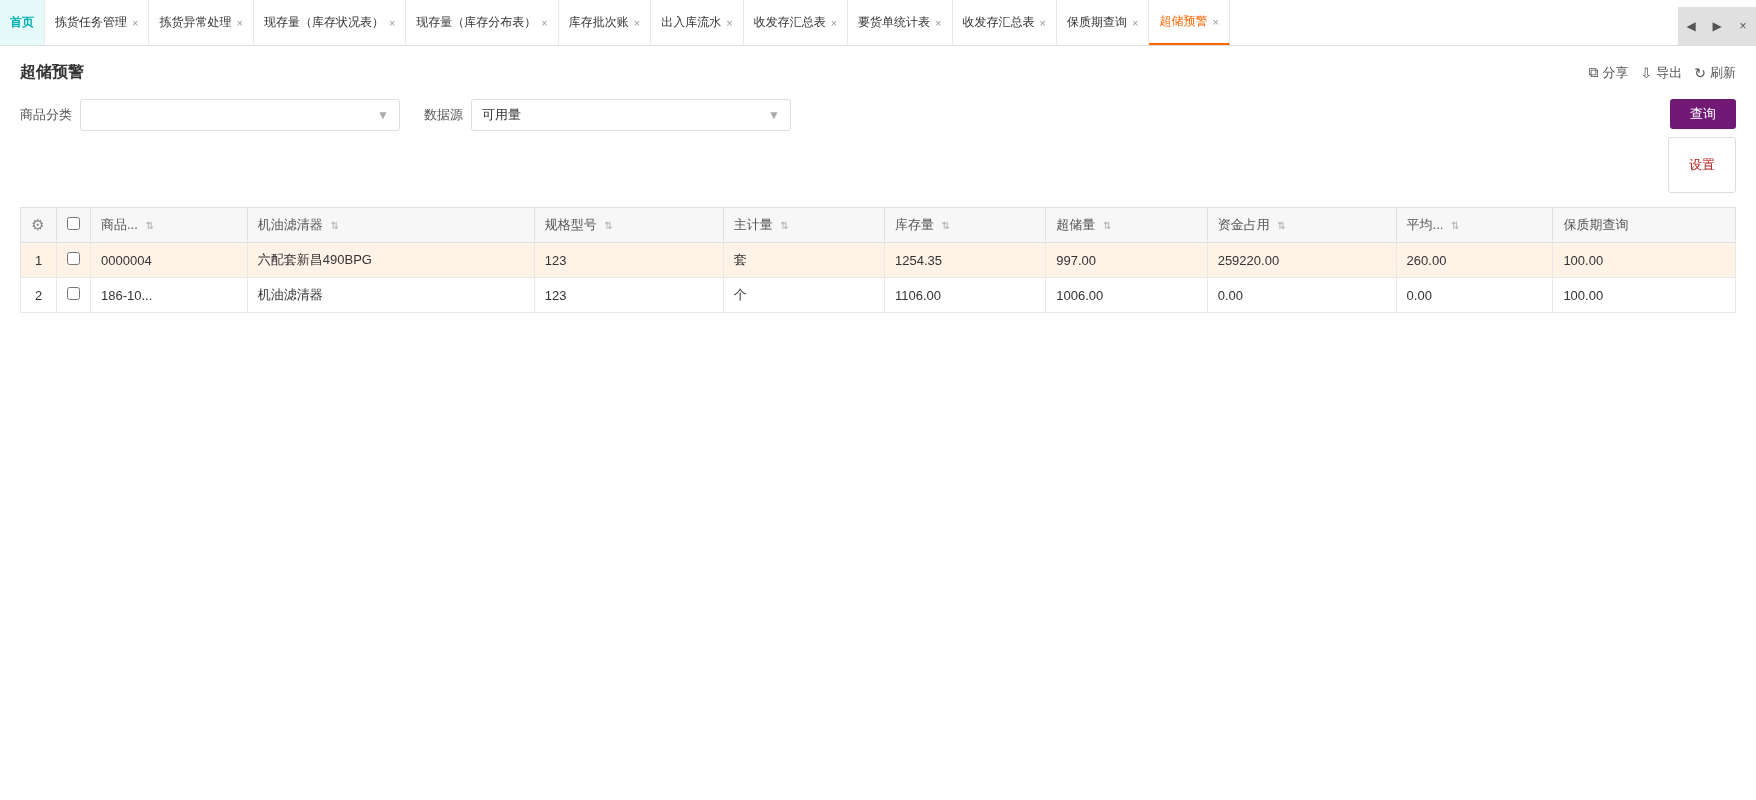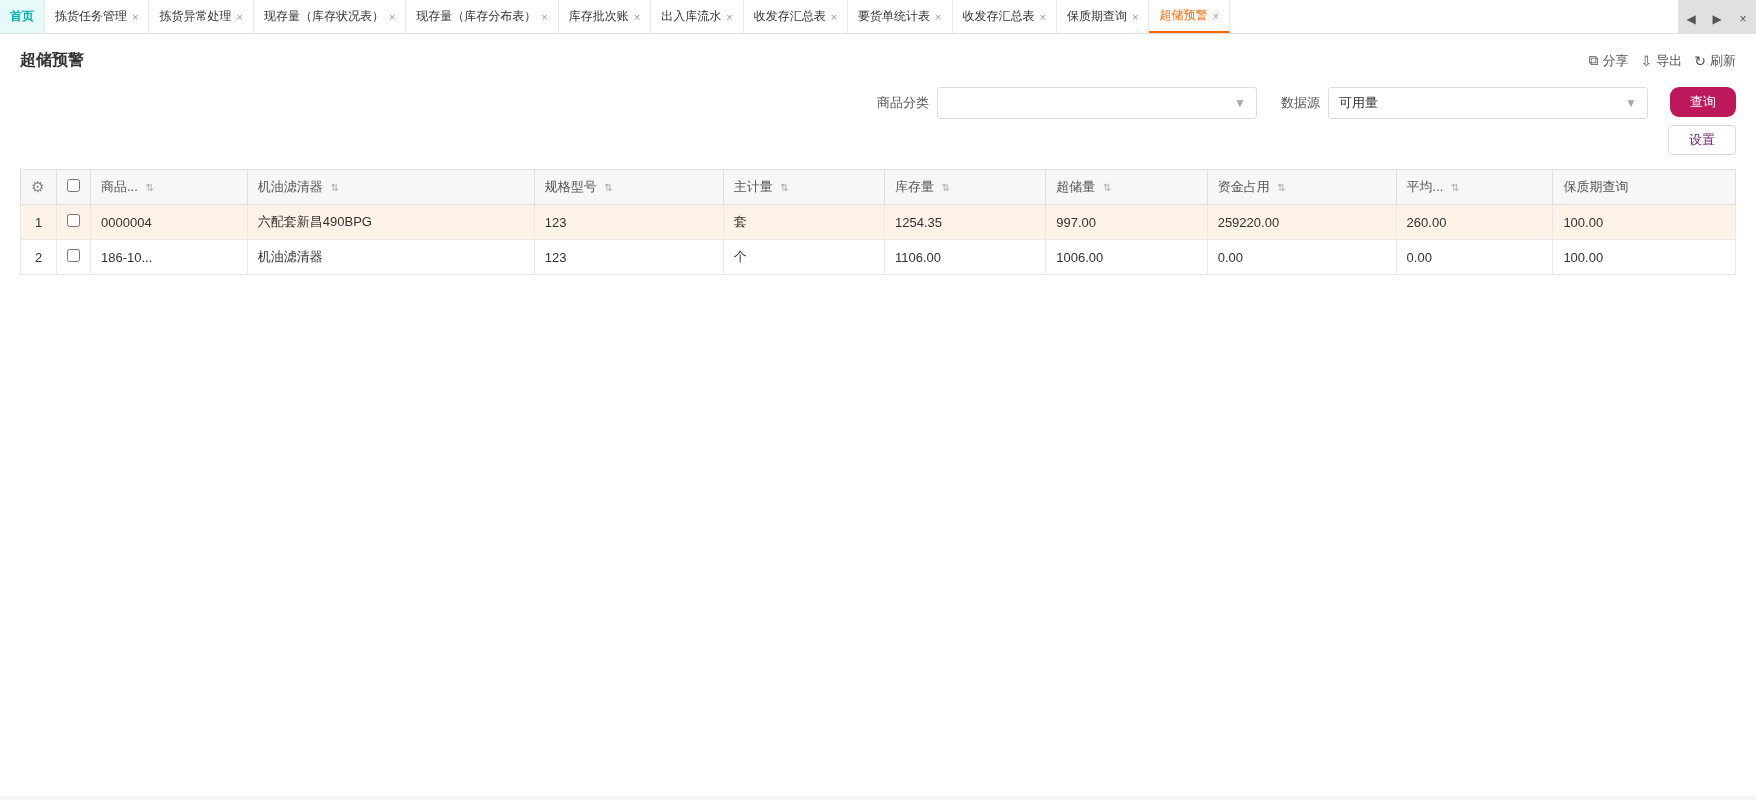--- a/index.html
+++ b/index.html
@@ -1,24 +1,24 @@
 <!DOCTYPE html>
 <html><head>
   <meta charset="utf-8">
   <style>
     * { box-sizing: border-box; margin: 0; padding: 0; }
     body { font-family: "Microsoft YaHei", Arial, sans-serif; font-size: 13px; background: #f5f5f5; color: #333; }
 
     
     .top-nav {
       display: flex;
-      align-items: flex-start;
+      align-items: flex-end;
       background: #fff;
       border-bottom: 1px solid #e0e0e0;
-      height: 34px;
+      height: 46px;
       overflow: hidden;
     }
     .nav-tab {
       display: flex;
       align-items: center;
       padding: 0 10px;
       height: 100%;
       white-space: nowrap;
       cursor: pointer;
       color: #333;
@@ -123,36 +123,36 @@
       align-items: center;
       justify-content: space-between;
       background: #fff;
       cursor: pointer;
       font-size: 13px;
       color: #333;
     }
     .filter-select .arrow { color: #aaa; font-size: 12px; }
 
     .btn-query {
-      background: #be185d;
+      background: #701a75;
       color: #fff;
       border: none;
-      border-radius: 9px;
+      border-radius: 3px;
       padding: 6px 20px;
       cursor: pointer;
       font-size: 13px;
       margin-left: auto;
     }
 
     .btn-settings {
       background: #fff;
-      color: #701a75;
+      color: #b91c1c;
       border: 1px solid #ddd;
       border-radius: 3px;
-      padding: 5px 20px;
+      padding: 18px 20px;
       cursor: pointer;
       font-size: 13px;
       margin-left: auto;
       margin-top: 4px;
     }
 
     
     .data-table {
       width: 100%;
       border-collapse: collapse;
@@ -271,21 +271,21 @@
         <span>导出</span>
       </button>
       <button class="header-action-btn">
         <span style="font-size:14px;">↻</span>
         <span>刷新</span>
       </button>
     </div>
   </div>
 
   <div style="display: flex; align-items: flex-start; margin-bottom: 14px; gap: 20px; flex-wrap: wrap;">
-    <div class="filter-area" style="flex: 1; margin-bottom: 0; justify-content: flex-end;">
+    <div class="filter-area" style="flex: 1; margin-bottom: 0;">
       <div class="filter-item">
         <span class="filter-label">商品分类</span>
         <div class="filter-select">
           <span></span>
           <span class="arrow">▼</span>
         </div>
       </div>
       <div class="filter-item">
         <span class="filter-label">数据源</span>
         <div class="filter-select">

